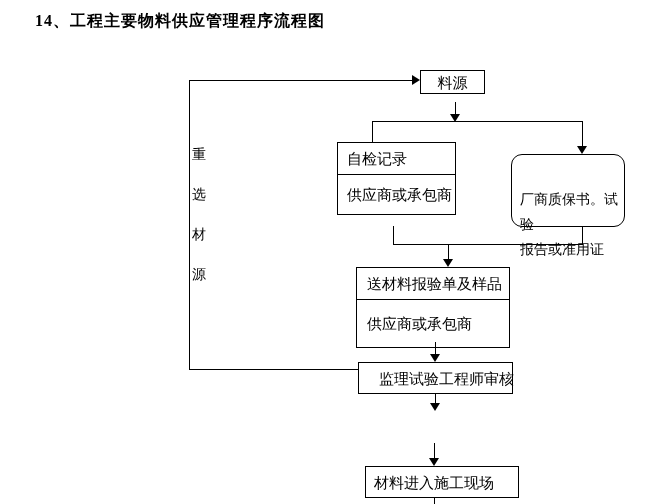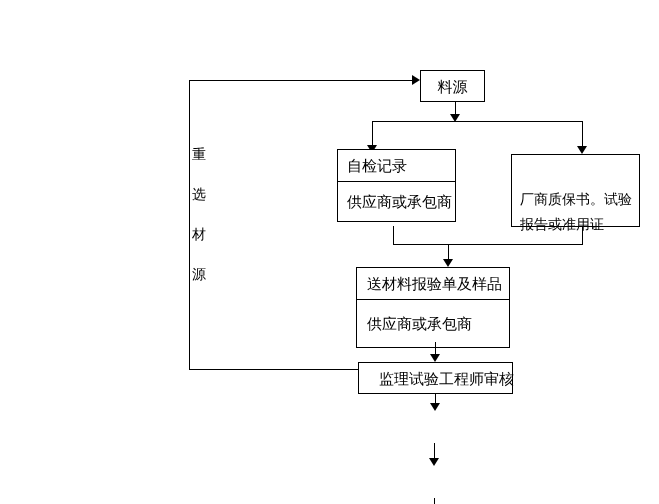--- a/index.html
+++ b/index.html
@@ -73,57 +73,58 @@
     font-family: "Liberation Serif", "DejaVu Serif", serif;
     font-size: 14px;
     line-height: 14px;
   }
 </style>
 </head>
 <body>
 
 <div id="page">
 
+  <div class="title">14、工程主要物料供应管理程序流程图</div>
 
   <div class="vline" style="left:189px; top:80px; height:290px;"></div>
   <div class="hline" style="left:189px; top:80px; width:223px;"></div>
   <div class="arr-right" style="left:412px; top:75px;"></div>
   <div class="hline" style="left:189px; top:369px; width:169px;"></div>
 
   <div class="vlabel">
     <span>重</span>
     <span>选</span>
     <span>材</span>
     <span>源</span>
   </div>
 
-  <div class="box center" style="left:420px; top:70px; width:65px; height:32px;">
+  <div class="box center" style="left:420px; top:70px; width:65px; height:24px;">
     <span>料源</span>
   </div>
 
   <div class="vline" style="left:455px; top:102px; height:13px;"></div>
   <div class="arr-down" style="left:450px; top:114px;"></div>
   <div class="hline" style="left:372px; top:121px; width:211px;"></div>
 
   <div class="vline" style="left:372px; top:121px; height:25px;"></div>
   <div class="arr-down" style="left:367px; top:145px;"></div>
 
   <div class="vline" style="left:582px; top:121px; height:26px;"></div>
   <div class="arr-down" style="left:577px; top:146px;"></div>
 
-  <div class="box split" style="left:337px; top:149px; width:119px; height:73px;">
+  <div class="box split" style="left:337px; top:142px; width:119px; height:73px;">
     <div class="sec top" style="height:32px;">
       <span>自检记录</span>
     </div>
     <div class="sec" style="flex:1;">
       <span>供应商或承包商</span>
     </div>
   </div>
 
-  <div class="box multiline" style="left:511px; top:154px; width:129px; height:73px;">
+  <div class="box multiline" style="left:511px; top:154px; width:114px; height:73px;border-radius:11px;">
     <span style="white-space:pre-line;">厂商质保书。试验
 报告或准用证</span>
   </div>
 
   <div class="vline" style="left:393px; top:226px; height:18px;"></div>
   <div class="vline" style="left:582px; top:227px; height:17px;"></div>
   <div class="hline" style="left:393px; top:244px; width:190px;"></div>
   <div class="vline" style="left:448px; top:244px; height:15px;"></div>
   <div class="arr-down" style="left:443px; top:259px;"></div>
 
@@ -143,16 +144,19 @@
     <span>监理试验工程师审核</span>
   </div>
 
   <div class="vline" style="left:435px; top:394px; height:10px;"></div>
   <div class="arr-down" style="left:430px; top:403px;"></div>
 
 
   <div class="vline" style="left:434px; top:443px; height:16px;"></div>
   <div class="arr-down" style="left:429px; top:458px;"></div>
 
+  <div class="box leftpad" style="left:365px; top:466px; width:154px; height:32px;">
+    <span>材料进入施工现场</span>
+  </div>
 
   <div class="vline" style="left:434px; top:498px; height:6px;"></div>
 
 </div>
 
 </body></html>

